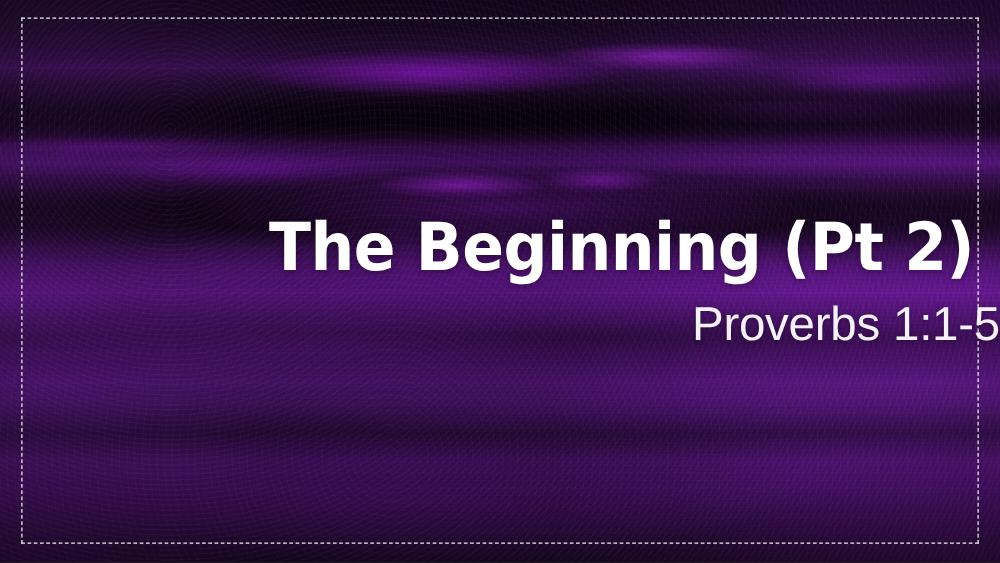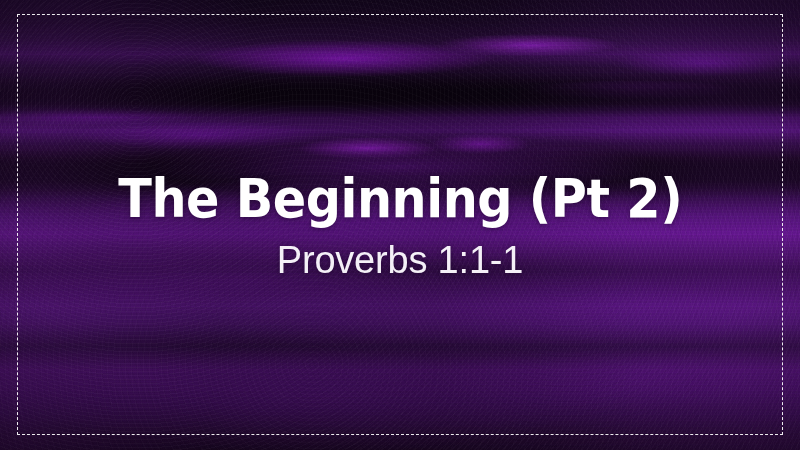--- a/index.html
+++ b/index.html
@@ -144,21 +144,21 @@
     border: 1.5px dashed rgba(255,255,255,.92);
     pointer-events: none;
   }
 
   
   .content {
     position: absolute;
     inset: 0;
     display: flex;
     flex-direction: column;
-    align-items: center;
+    align-items: flex-end;
     justify-content: center;
     text-align: center;
   }
 
   .title {
     font-family: "DejaVu Sans", "Liberation Sans", sans-serif;
     font-weight: 700;
     font-size: 53px;
     line-height: 1;
     letter-spacing: -0.5px;
@@ -193,16 +193,16 @@
   <div class="tex tex-glow"></div>
   <div class="tex tex-lines"></div>
   <div class="tex tex-wisp"></div>
   <div class="tex tex-grain"></div>
   <div class="tex tex-vignette"></div>
 
   <div class="frame"></div>
 
   <div class="content">
     <h1 class="title">The Beginning (Pt 2)</h1>
-    <p class="subtitle">Proverbs 1:1-1</p>
+    <p class="subtitle">Proverbs 1:1-5</p>
   </div>
 
 </div>
 
 </body></html>

